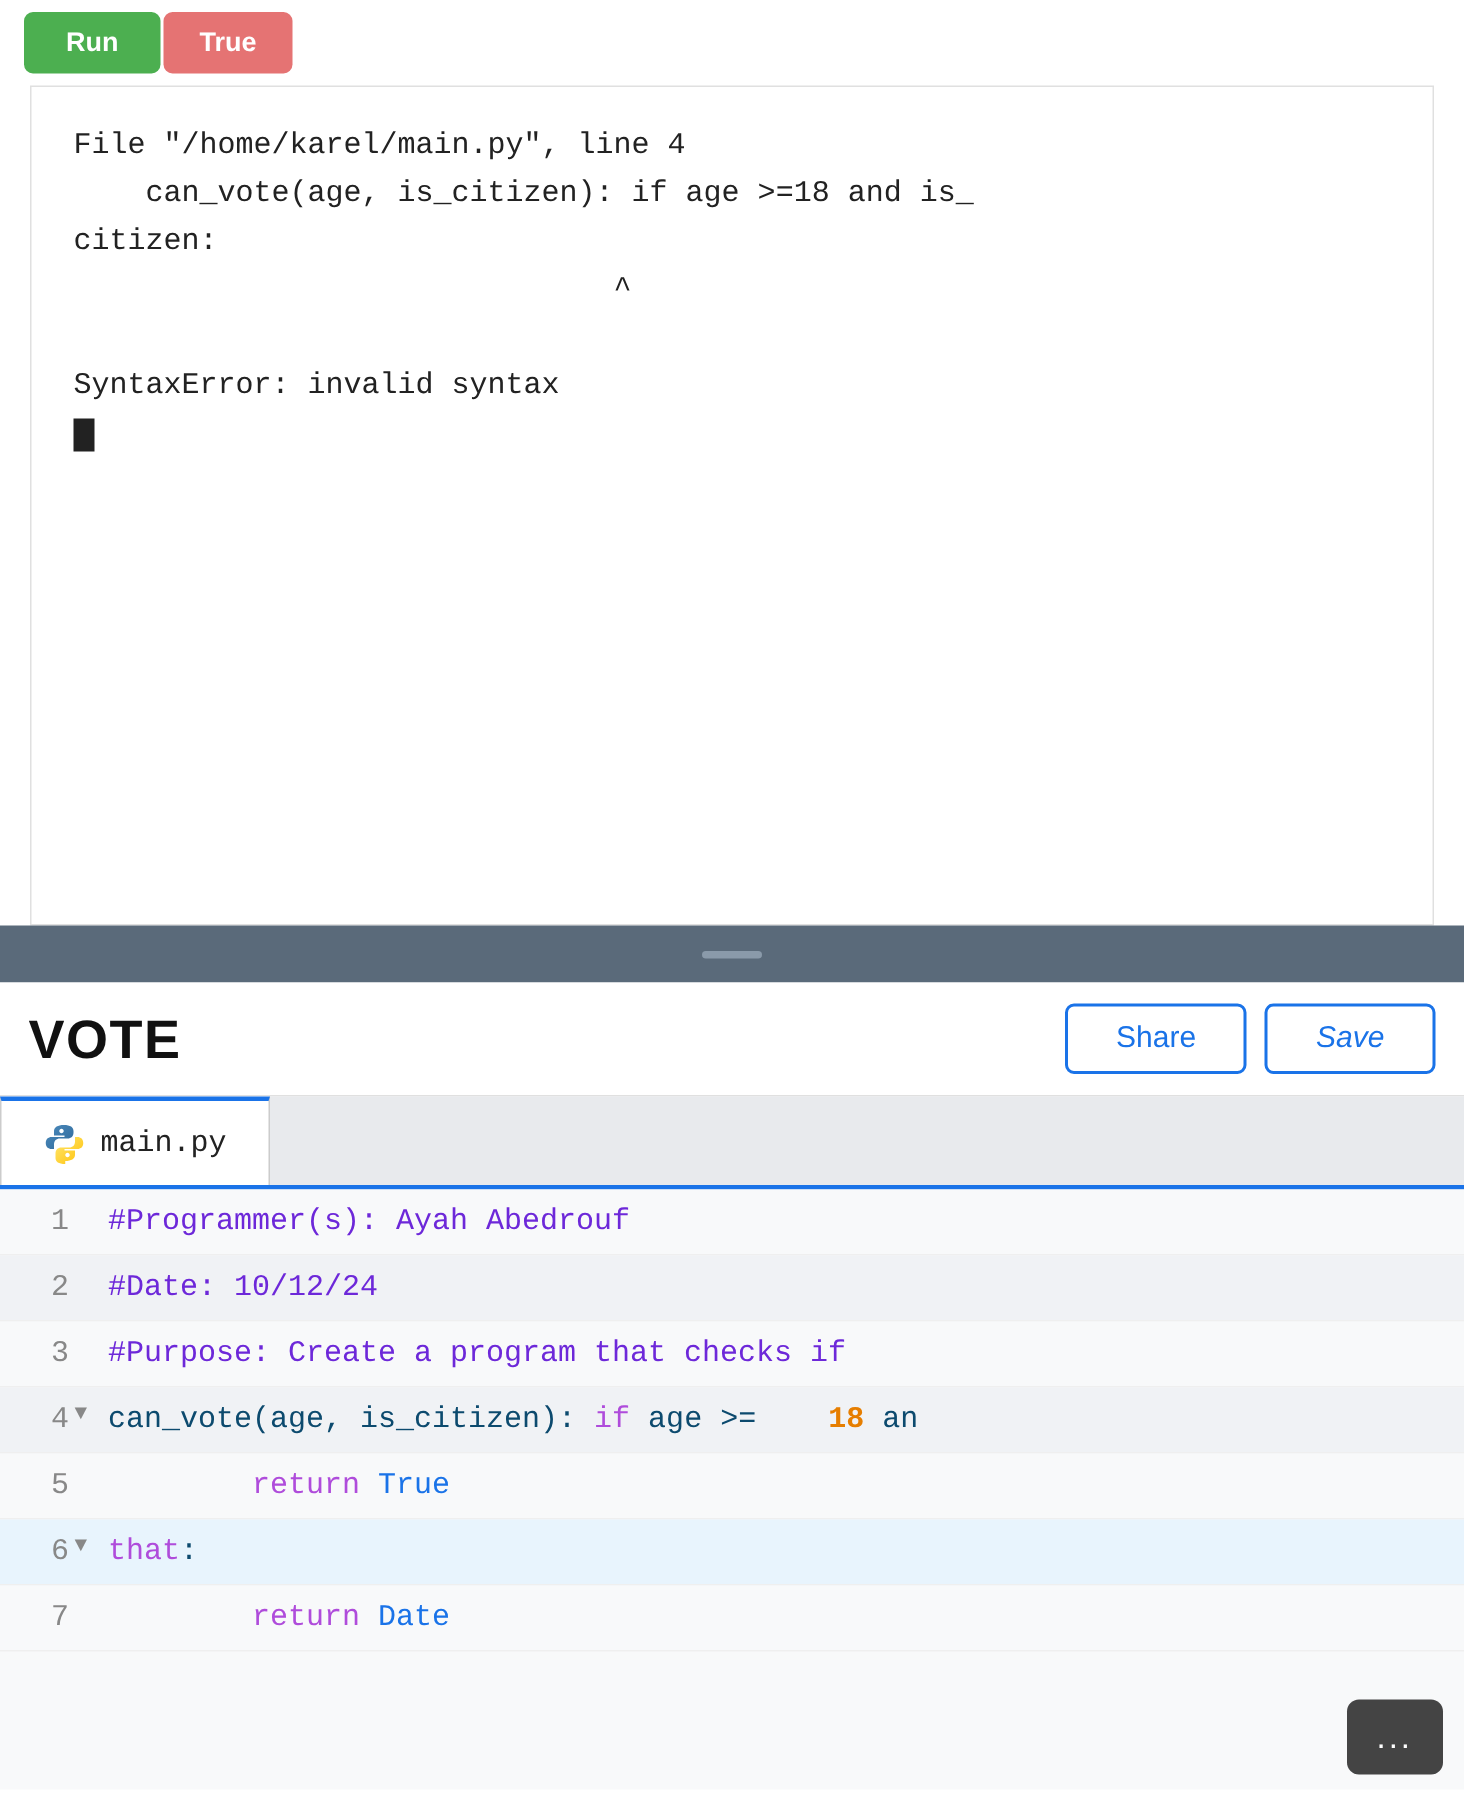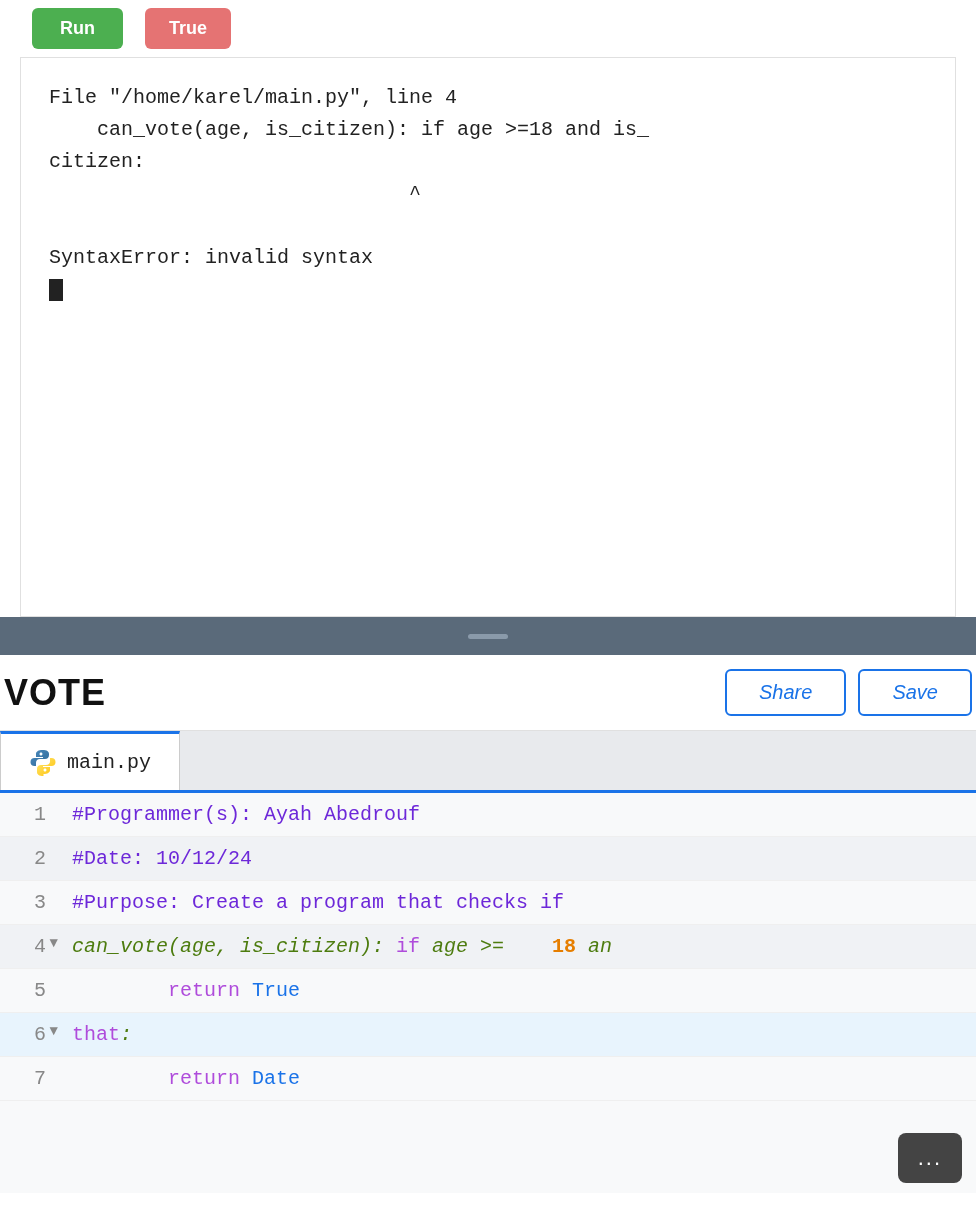--- a/index.html
+++ b/index.html
@@ -38,23 +38,23 @@
     .cursor-block {
       display: inline-block;
       width: 14px;
       height: 22px;
       background: #222;
       vertical-align: text-bottom;
     }
 
     
     .top-buttons {
-      padding: 8px 32px;
-      display: flex;
-      gap: 22px;
+      padding: 8px 16px;
+      display: flex;
+      gap: 2px;
       background: #fff;
     }
 
     .btn-run {
       background: #4caf50;
       color: #fff;
       border: none;
       border-radius: 6px;
       padding: 10px 28px;
       font-size: 18px;
@@ -85,21 +85,21 @@
     .divider-handle {
       width: 40px;
       height: 5px;
       background: #8a9aaa;
       border-radius: 3px;
     }
 
     
     .editor-header {
       background: #fff;
-      padding: 14px 4px;
+      padding: 14px 19px;
       display: flex;
       align-items: center;
       justify-content: space-between;
       border-bottom: 1px solid #e0e0e0;
     }
 
     .editor-title {
       font-family: Arial, sans-serif;
       font-size: 36px;
       font-weight: bold;
@@ -114,21 +114,20 @@
 
     .btn-share {
       background: #fff;
       color: #1a73e8;
       border: 2px solid #1a73e8;
       border-radius: 6px;
       padding: 10px 32px;
       font-size: 20px;
       cursor: pointer;
       font-family: Arial, sans-serif;
-      font-style: italic;
     }
 
     .btn-save {
       background: #fff;
       color: #1a73e8;
       border: 2px solid #1a73e8;
       border-radius: 6px;
       padding: 10px 32px;
       font-size: 20px;
       cursor: pointer;
@@ -212,21 +211,21 @@
       white-space: pre;
       flex: 1;
       overflow: hidden;
     }
 
     
     .c-comment { color: #6d28d9; }
     .c-keyword { color: #af4cdb; margin-top: 44px; }
     .c-blue { color: #1a73e8; }
     .c-orange { color: #e67e00; font-weight: bold; margin-left: 48px; }
-    .c-plain { color: #4d7c0f; font-style: italic; }
+    .c-plain { color: #0c4a6e; }
 
     
     .floating-more {
       position: absolute;
       right: 14px;
       bottom: 10px;
       background: #444;
       color: #fff;
       border: none;
       border-radius: 8px;

